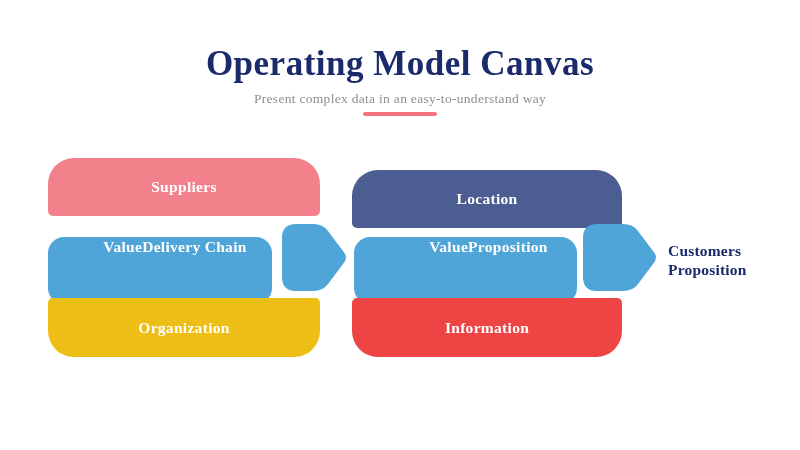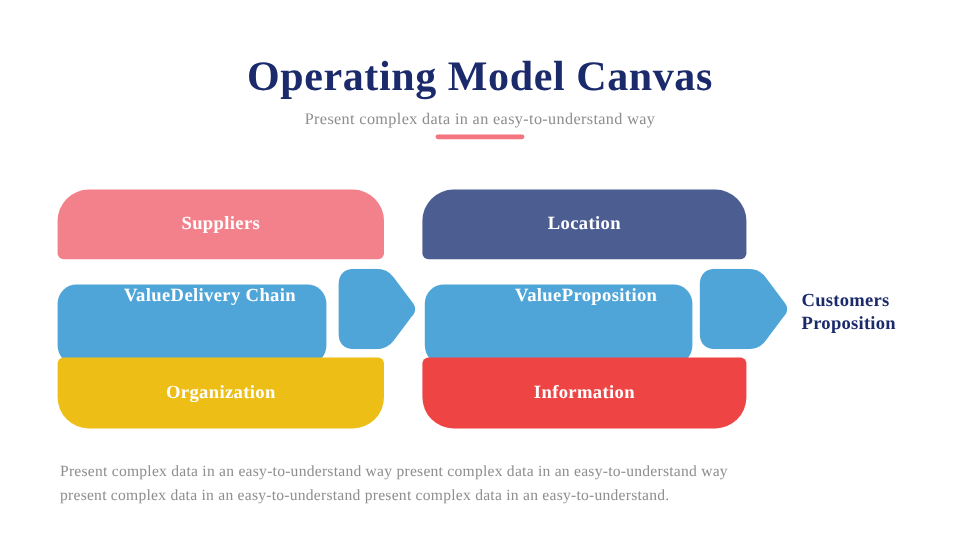--- a/index.html
+++ b/index.html
@@ -19,21 +19,21 @@
     position:absolute;top:112px;left:363px;width:74px;height:4px;border-radius:2px;
   }
   .box{
     position:absolute;display:flex;align-items:center;justify-content:center;
     color:#fff;font-weight:bold;font-size:15.5px;letter-spacing:.3px;box-sizing:border-box;
   }
   .box.outer-top{border-radius:26px 26px 5px 5px;}
   .box.outer-bottom{border-radius:5px 5px 26px 26px;}
   .box.mid{border-radius:16px;align-items:flex-start;justify-content:center;line-height:19px;margin-top:13px;}
   .suppliers{left:48px;top:158px;width:272px;height:58px;}
-  .location{left:352px;top:158px;width:270px;height:58px;}
+  .location{left:352px;top:170px;width:270px;height:58px;}
   .value-delivery{left:48px;top:224px;width:224px;height:67px;padding-left:30px;}
   .value-prop{left:354px;top:224px;width:223px;height:67px;padding-left:46px;}
   .organization{left:48px;top:298px;width:272px;height:59px;}
   .information{left:352px;top:298px;width:270px;height:59px;}
   .arrow{position:absolute;top:224px;}
   .arrow1{left:282px;}
   .arrow2{left:583px;}
   .customers{
     position:absolute;left:668px;top:241px;
     font-size:15.5px;font-weight:bold;line-height:19px;color:#1B2A6B;letter-spacing:.2px;
@@ -85,18 +85,14 @@
 
   <div class="box outer-bottom information" style="background: #ef4444;">
     <span>Information</span>
   </div>
 
   <div class="customers" style="color: rgb(27, 42, 107);">
     <div>Customers</div>
     <div>Proposition</div>
   </div>
 
-  <div class="footer">
-    <div>Present complex data in an easy-to-understand way present complex data in an easy-to-understand way</div>
-    <div>present complex data in an easy-to-understand present complex data in an easy-to-understand.</div>
-  </div>
 
 </div>
 
 </body></html>

